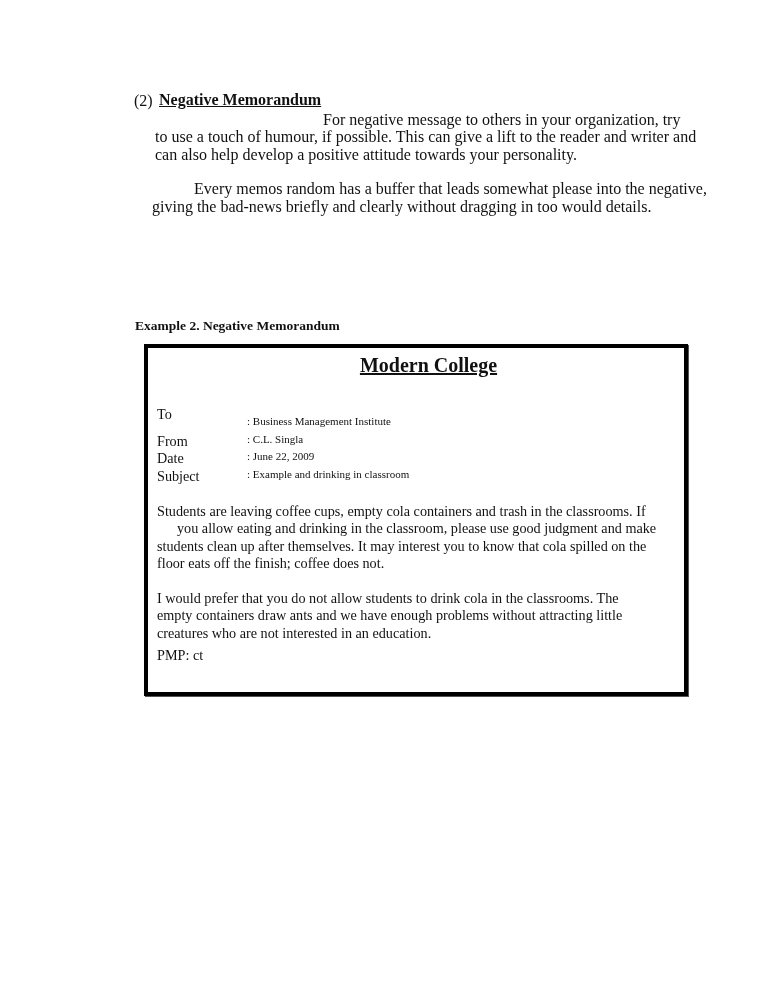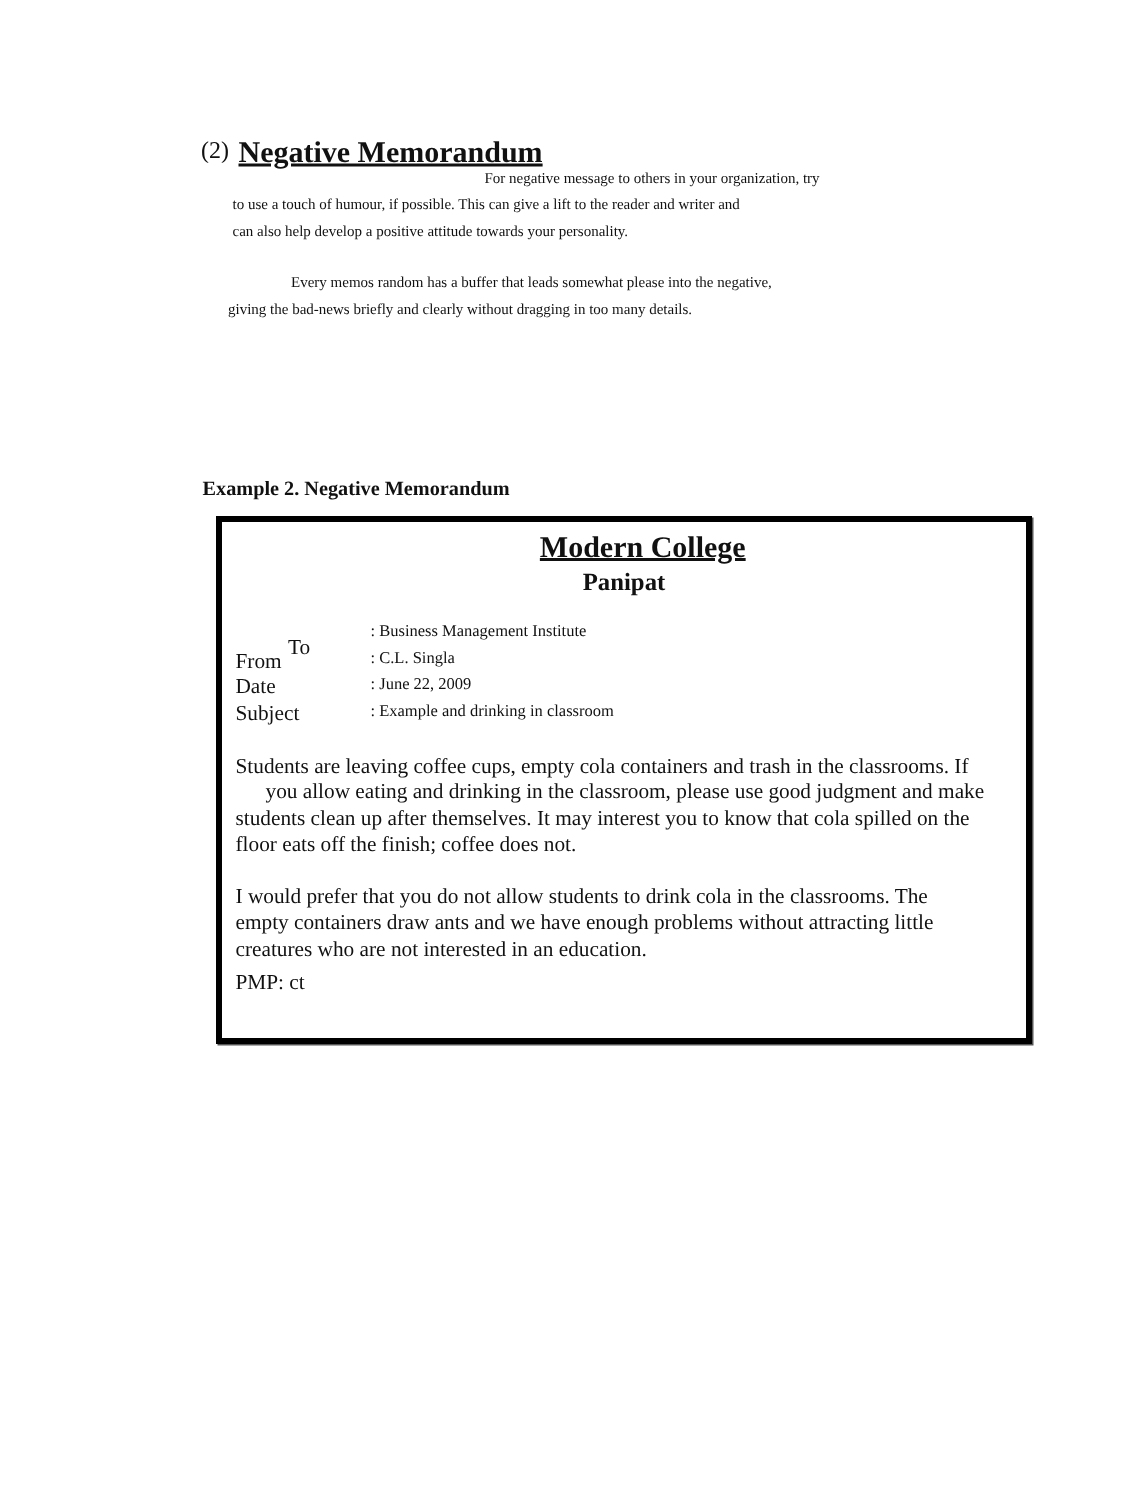--- a/index.html
+++ b/index.html
@@ -3,22 +3,22 @@
   <meta charset="utf-8">
   <style>
     html, body { margin: 0; padding: 0; background: #ffffff; }
     body {
       width: 765px; height: 990px; position: relative; overflow: hidden;
       font-family: "Liberation Serif", "DejaVu Serif", serif;
       color: #111111;
     }
     .abs { position: absolute; }
     .heading-num { font-size: 16px; }
-    .heading-title { font-size: 20px; font-weight: bold; text-decoration: underline; }
-    .para { font-size: 10px; line-height: 18px; white-space: nowrap; }
+    .heading-title { font-size: 16px; font-weight: bold; text-decoration: underline; }
+    .para { font-size: 16px; line-height: 18px; white-space: nowrap; }
     .example-label { font-size: 13.5px; font-weight: bold; }
     .memo-box {
       left: 144px; top: 344px; width: 536px; height: 344px;
       border: 4px solid #000000; box-sizing: content-box;
       box-shadow: 1px 1px 0 #555;
     }
     .memo-title {
       position: absolute; left: 0; right: 0; top: 6px; text-align: center;
       font-size: 20px; font-weight: bold; text-decoration: underline; margin-left: 25px;
     }
@@ -37,31 +37,30 @@
 <div class="abs heading-title" style="left:159px; top:91px;">Negative Memorandum</div>
 
 <div>
   <div class="abs para" style="left:323px; top:111px;">For negative message to others in your organization, try</div>
   <div class="abs para" style="left:155px; top:128px;">to use a touch of humour, if possible. This can give a lift to the reader and writer and</div>
   <div class="abs para" style="left:155px; top:146px;">can also help develop a positive attitude towards your personality.</div>
 </div>
 
 <div>
   <div class="abs para" style="left:194px; top:180px;">Every memos random has a buffer that leads somewhat please into the negative,</div>
-  <div class="abs para" style="left:152px; top:198px;">giving the bad-news briefly and clearly without dragging in too many details.</div>
+  <div class="abs para" style="left:152px; top:198px;">giving the bad-news briefly and clearly without dragging in too would details.</div>
 </div>
 
 <div class="abs example-label" style="left:135px; top:318px;">Example 2. Negative Memorandum</div>
 
 <div class="abs memo-box">
   <div class="memo-title">Modern College</div>
-  <div class="memo-subtitle">Panipat</div>
 
   <div>
-    <div class="field-label" style="top:76px;margin-left:35px;">To</div>
+    <div class="field-label" style="top:58px;">To</div>
     <div class="field-value" style="top:67px;">: Business Management Institute</div>
     <div class="field-label" style="top:85px;">From</div>
     <div class="field-value" style="top:85px;">: C.L. Singla</div>
     <div class="field-label" style="top:102px;">Date</div>
     <div class="field-value" style="top:102px;">: June 22, 2009</div>
     <div class="field-label" style="top:120px;">Subject</div>
     <div class="field-value" style="top:120px;">: Example and drinking in classroom</div>
   </div>
 
   <div>

